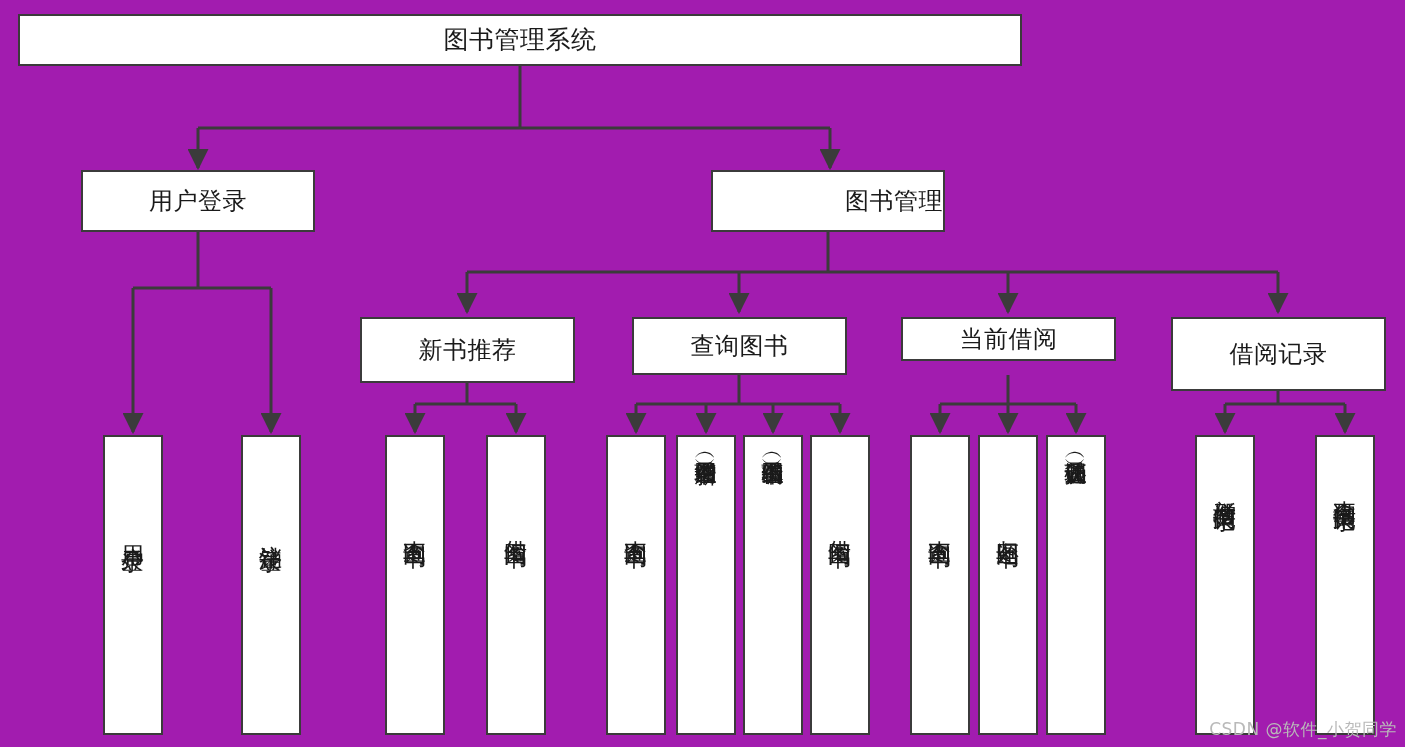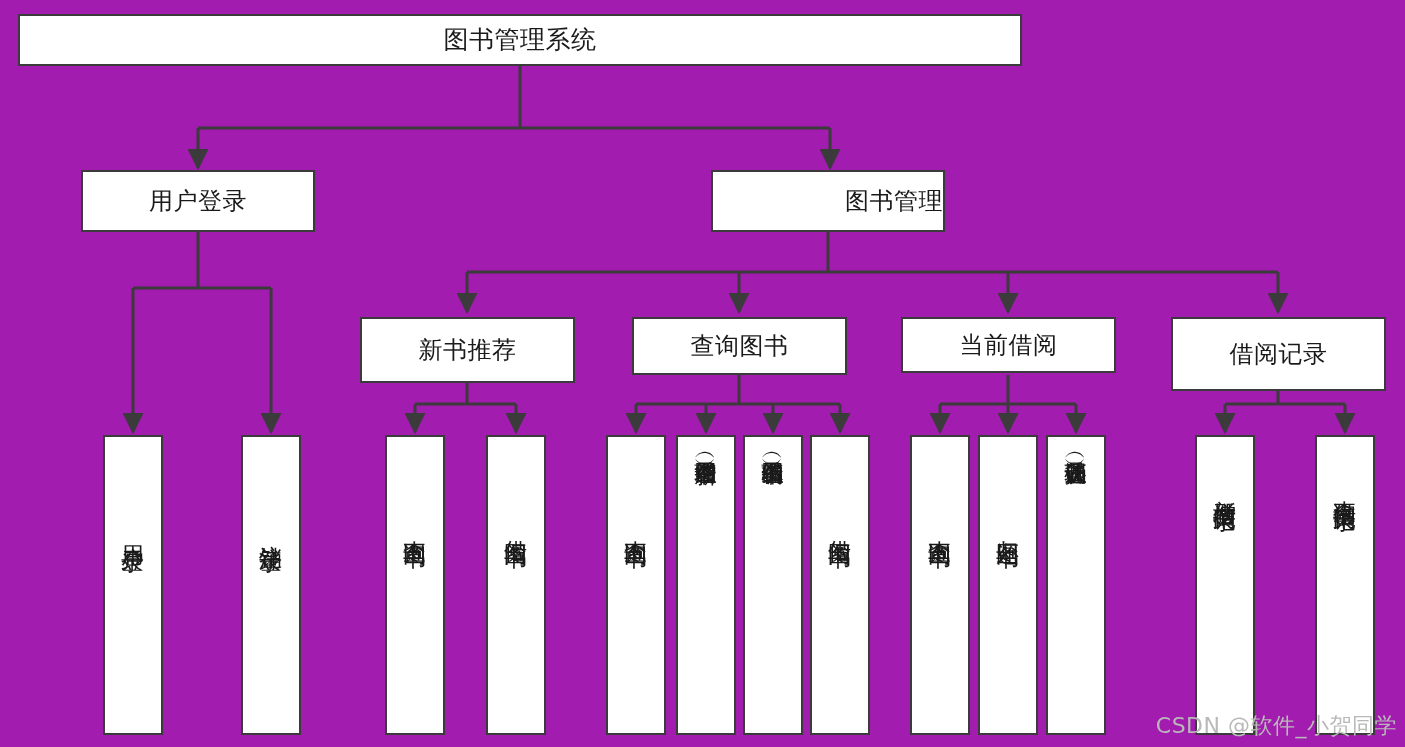--- a/index.html
+++ b/index.html
@@ -65,21 +65,21 @@
     white-space: nowrap;
   }
   .node.v.tall-text .node-label {
     font-size: 22px;
     letter-spacing: 0px;
   }
   .watermark {
     position: absolute;
     right: 8px;
     bottom: 6px;
-    font-size: 22px;
+    font-size: 17px;
     color: #b9b9b9;
     letter-spacing: 0.5px;
     z-index: 5;
     white-space: nowrap;
     font-family: "DejaVu Sans", "Liberation Sans", sans-serif;
   }
 </style>
 </head>
 <body>
 
@@ -145,21 +145,21 @@
   <div class="node h" style="left:711px; top:170px; width:234px; height:62px;justify-content:flex-end;">
     <span class="node-label">图书管理</span>
   </div>
 
   <div class="node h" style="left:360px; top:317px; width:215px; height:66px;">
     <span class="node-label">新书推荐</span>
   </div>
   <div class="node h" style="left:632px; top:317px; width:215px; height:58px;">
     <span class="node-label">查询图书</span>
   </div>
-  <div class="node h" style="left:901px; top:317px; width:215px; height:56px;">
+  <div class="node h" style="left:901px; top:317px; width:215px; height:44px;">
     <span class="node-label">当前借阅</span>
   </div>
   <div class="node h" style="left:1171px; top:317px; width:215px; height:74px;">
     <span class="node-label">借阅记录</span>
   </div>
 
   <div class="node v" style="left:103px; top:435px; width:60px; height:300px; padding-top:90px;">
     <span class="node-label">用户登录</span>
   </div>
   <div class="node v" style="left:241px; top:435px; width:60px; height:300px; padding-top:90px;">

